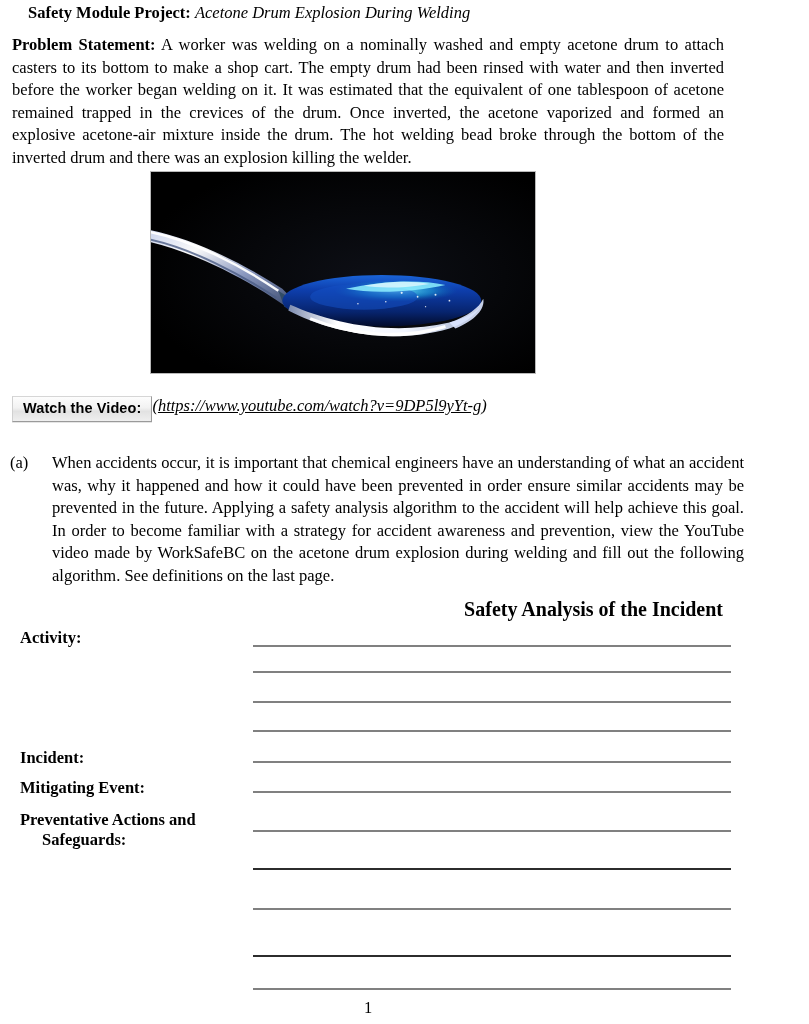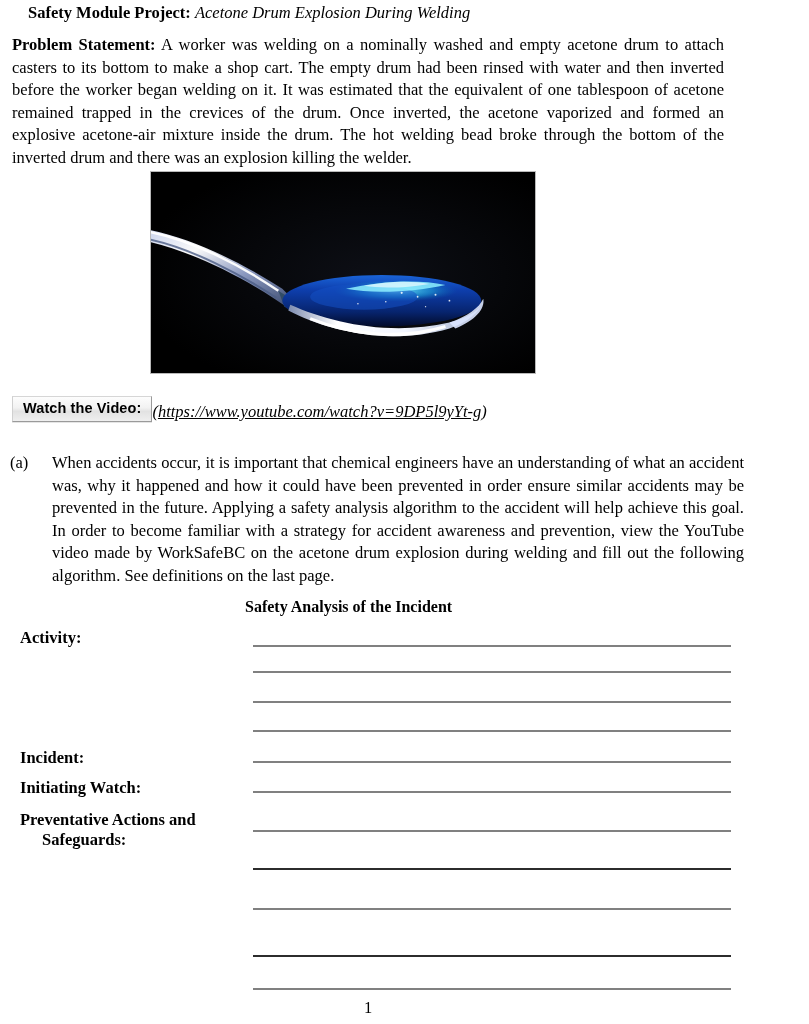--- a/index.html
+++ b/index.html
@@ -66,21 +66,21 @@
     box-sizing: border-box;
     background: #000;
   }
 
   
   .video-row {
     position: absolute;
     left: 12px;
     top: 396px;
     display: flex;
-    align-items: flex-end;
+    align-items: flex-start;
   }
   .video-button {
     display: inline-block;
     padding: 3px 10px 4px 10px;
     border: 1px solid #9a9a9a;
     border-top-color: #d6d6d6;
     border-left-color: #d0d0d0;
     background: linear-gradient(to bottom, #fdfdfd 0%, #f2f2f2 45%, #e2e2e2 60%, #efefef 100%);
     font-family: "Liberation Sans", "DejaVu Sans", sans-serif;
     font-weight: bold;
@@ -121,22 +121,22 @@
     margin-left: 42px;
     text-align: justify;
   }
 
   
   .analysis-title {
     position: absolute;
     left: 245px;
     top: 598px;
     width: 478px;
-    text-align: left;
-    font-size: 16px;
+    text-align: right;
+    font-size: 20px;
     font-weight: bold;
   }
   .form-area {
     position: absolute;
     left: 8px;
     top: 0;
     width: 712px;
     height: 1024px;
     pointer-events: none;
   }
@@ -275,21 +275,21 @@
   <div class="analysis-title">Safety Analysis of the Incident</div>
 
   <div class="form-area" id="form-area">
       <div class="field-label" style="top: 628px;"><span>Activity:</span></div>
       <div class="rule" style="top: 645px;"></div>
       <div class="rule" style="top: 671px;"></div>
       <div class="rule" style="top: 701px;"></div>
       <div class="rule" style="top: 730px;"></div>
       <div class="field-label" style="top: 748px;"><span>Incident:</span></div>
       <div class="rule" style="top: 761px;"></div>
-      <div class="field-label" style="top: 778px;"><span>Initiating Watch:</span></div>
+      <div class="field-label" style="top: 778px;"><span>Mitigating Event:</span></div>
       <div class="rule" style="top: 791px;"></div>
       <div class="field-label" style="top: 810px;"><span>Preventative Actions and</span><span class="cont">Safeguards:</span></div>
       <div class="rule" style="top: 830px;"></div>
       <div class="rule dark" style="top: 868px;"></div>
       <div class="rule" style="top: 908px;"></div>
       <div class="rule dark" style="top: 955px;"></div>
       <div class="rule" style="top: 988px;"></div>
     </div>
 
   <div class="page-number">1</div>

